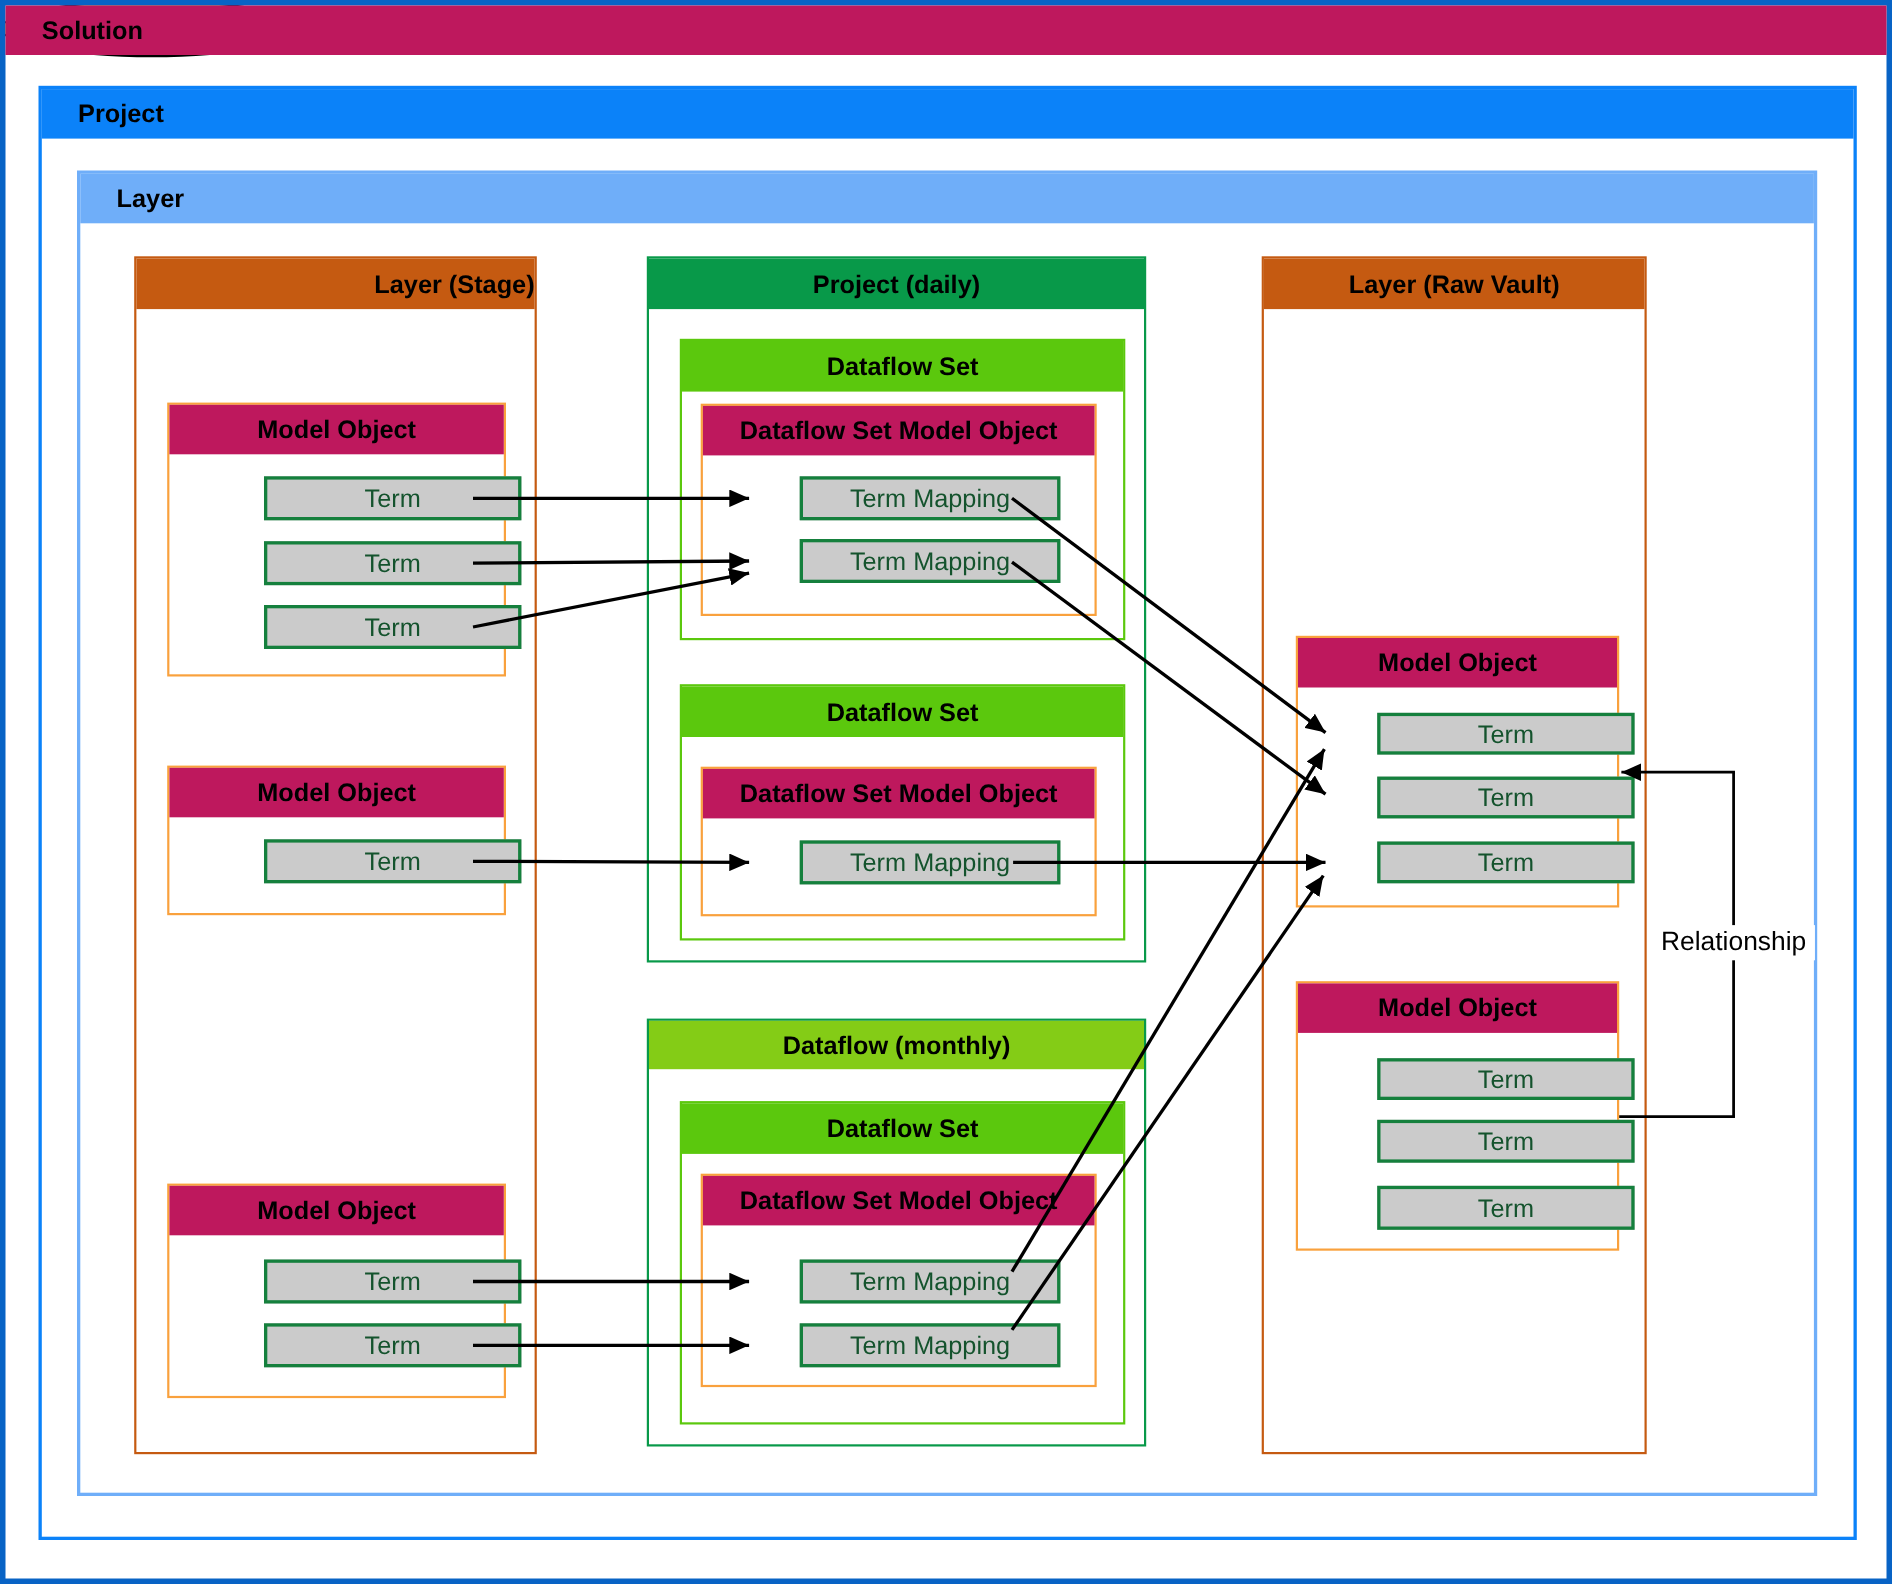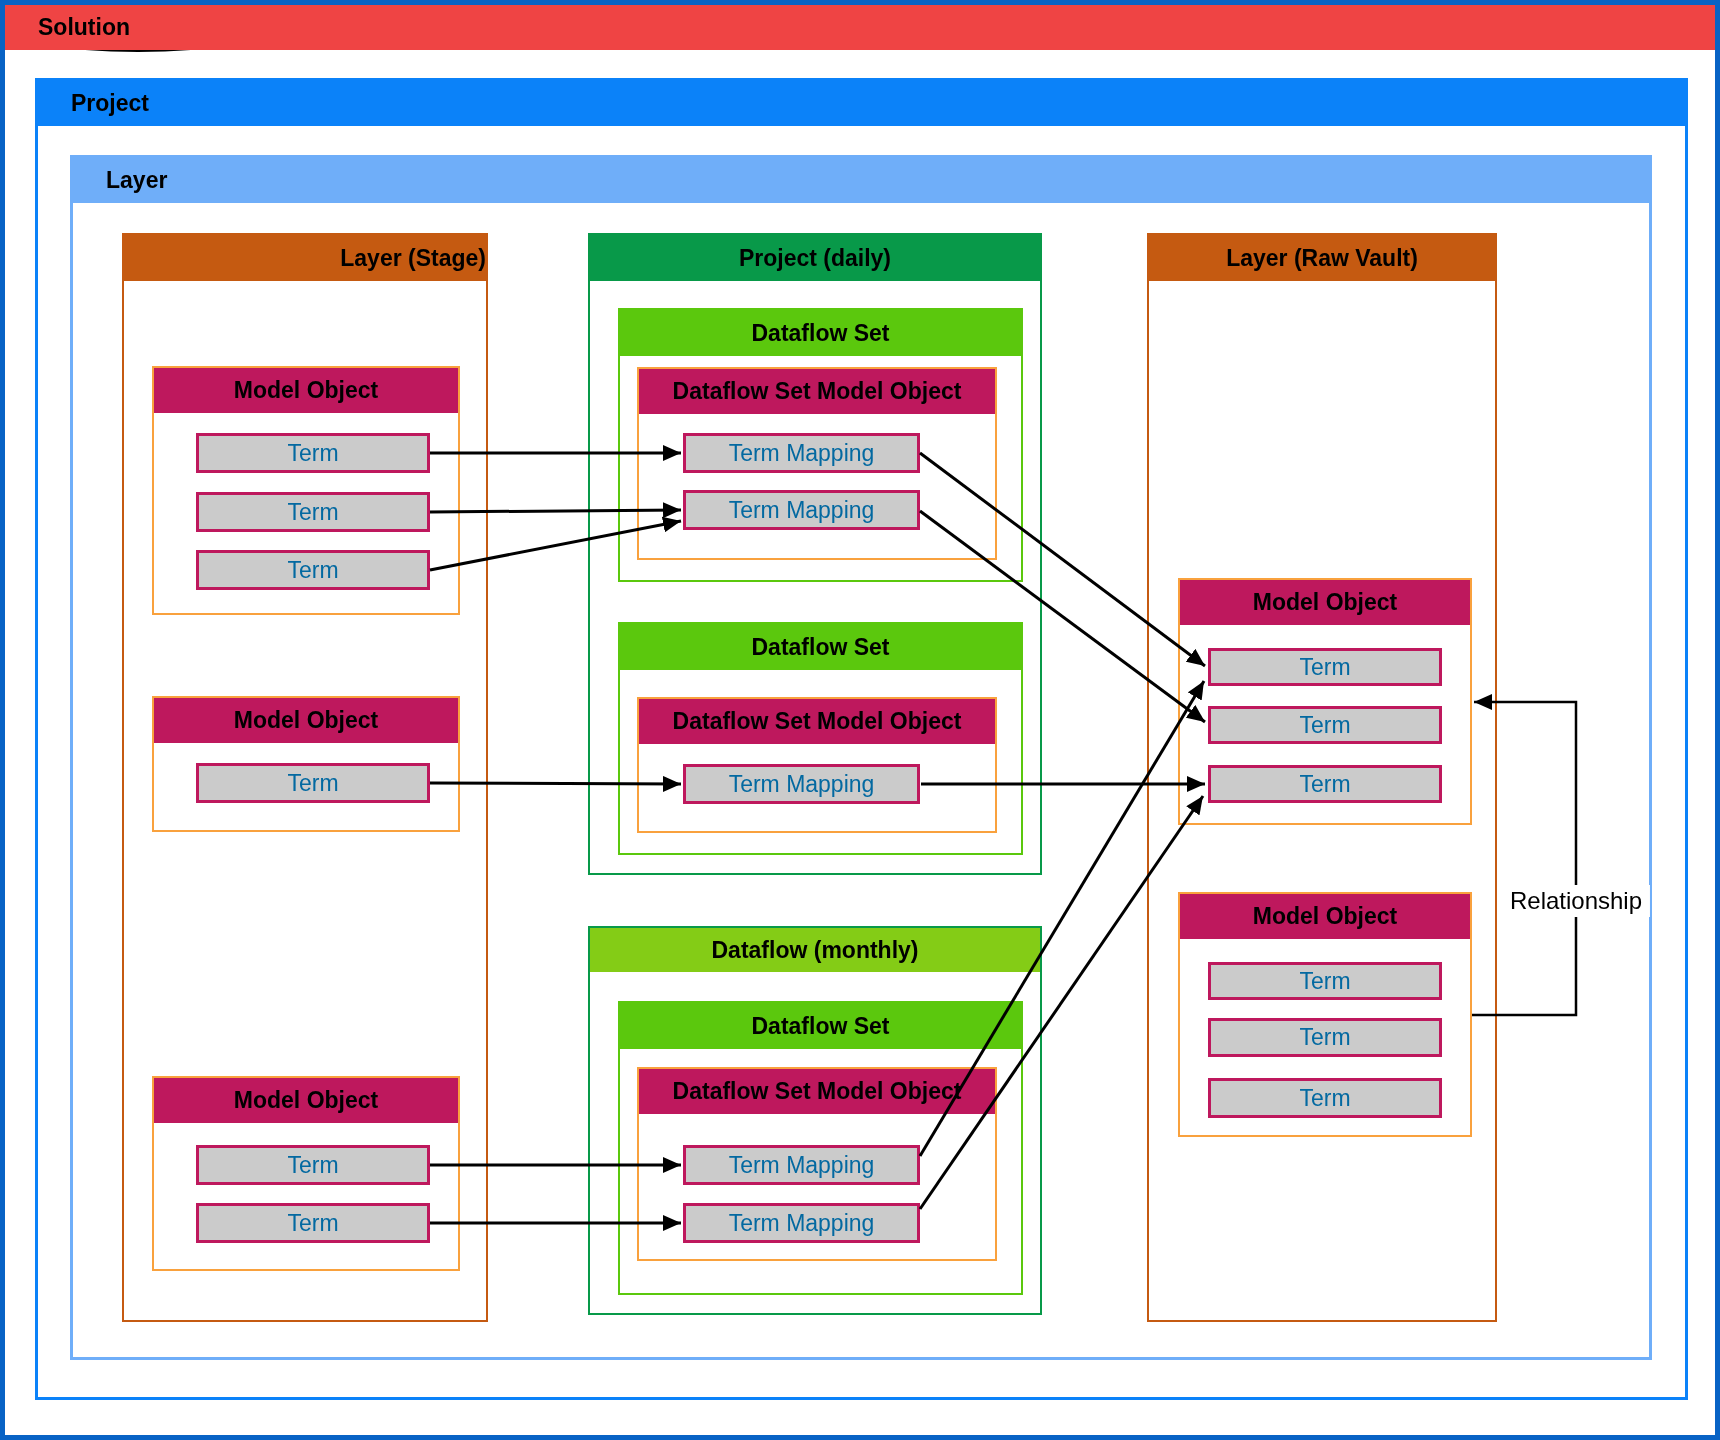--- a/index.html
+++ b/index.html
@@ -1,27 +1,27 @@
 <!DOCTYPE html>
 <html><head>
 <meta charset="utf-8">
 <style>
   html,body{margin:0;padding:0;background:#fff;font-family:"Liberation Sans",sans-serif;}
   #canvas{position:relative;width:1720px;height:1440px;background:#fff;overflow:hidden;}
   .abs{position:absolute;box-sizing:border-box;background:#fff;}
   .bar{position:absolute;left:0;right:0;top:0;display:flex;align-items:center;justify-content:center;
        font-weight:bold;font-size:23px;color:#000;}
   .bar.left{justify-content:flex-start;padding-left:33px;}
-  .term{position:absolute;box-sizing:border-box;background:#CBCBCB;border:3px solid #be185d;
-        display:flex;align-items:center;justify-content:center;font-size:23px;color:#0369a1;}
+  .term{position:absolute;box-sizing:border-box;background:#CBCBCB;border:3px solid #15803d;
+        display:flex;align-items:center;justify-content:center;font-size:23px;color:#14532d;margin-left:44px;}
   svg.overlay{position:absolute;left:0;top:0;z-index:30;pointer-events:none;}
 
   
   #sol {left:0;top:0;width:1720px;height:1440px;border:5px solid #0863C5;background:transparent;}
-  #sol .bar{height:45px;background:#ef4444;}
+  #sol .bar{height:45px;background:#be185d;}
   #proj{left:35px;top:78px;width:1653px;height:1322px;border:3px solid #0B82F9;background:transparent;}
   #proj .bar{height:45px;background:#0B82F9;text-align:right;}
   #br  {left:70px;top:155px;width:1582px;height:1205px;border:3px solid #6FAEF9;background:transparent;}
   #br .bar{height:45px;background:#6FAEF9;}
 
   
   #lstage{left:122px;top:233px;width:366px;height:1089px;border:2px solid #C55A11;}
   #lstage .bar{height:46px;background:#C55A11;justify-content:flex-end;}
   #smo1{left:152px;top:366px;width:308px;height:249px;border:2px solid #F9A13D;}
   #smo2{left:152px;top:696px;width:308px;height:136px;border:2px solid #F9A13D;}
@@ -62,21 +62,21 @@
   #rmo1{left:1178px;top:578px;width:294px;height:247px;border:2px solid #F9A13D;}
   #rmo2{left:1178px;top:892px;width:294px;height:245px;border:2px solid #F9A13D;}
   #t_r1a{left:1208px;top:648px;width:234px;height:38px;}
   #t_r1b{left:1208px;top:706px;width:234px;height:38px;}
   #t_r1c{left:1208px;top:765px;width:234px;height:38px;}
   #t_r2a{left:1208px;top:962px;width:234px;height:38px;}
   #t_r2b{left:1208px;top:1018px;width:234px;height:39px;}
   #t_r2c{left:1208px;top:1078px;width:234px;height:40px;}
 
   #rel-label{position:absolute;left:1576px;top:857px;transform:translate(-50%,-50%);
-             background:#fff;padding:2px 8px;font-size:24px;color:#000;z-index:40;margin-top:44px;}
+             background:#fff;padding:2px 8px;font-size:24px;color:#000;z-index:40;}
 </style>
 </head>
 <body>
 
 <div id="canvas">
 
   <div class="abs" id="sol">
     <div class="bar left">
       <span>Solution</span>
     </div>

